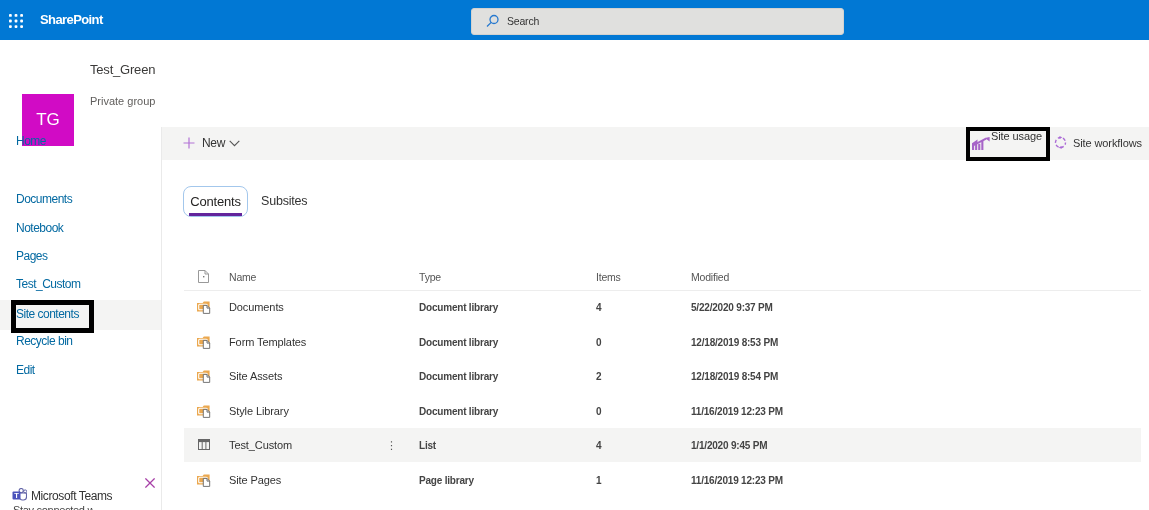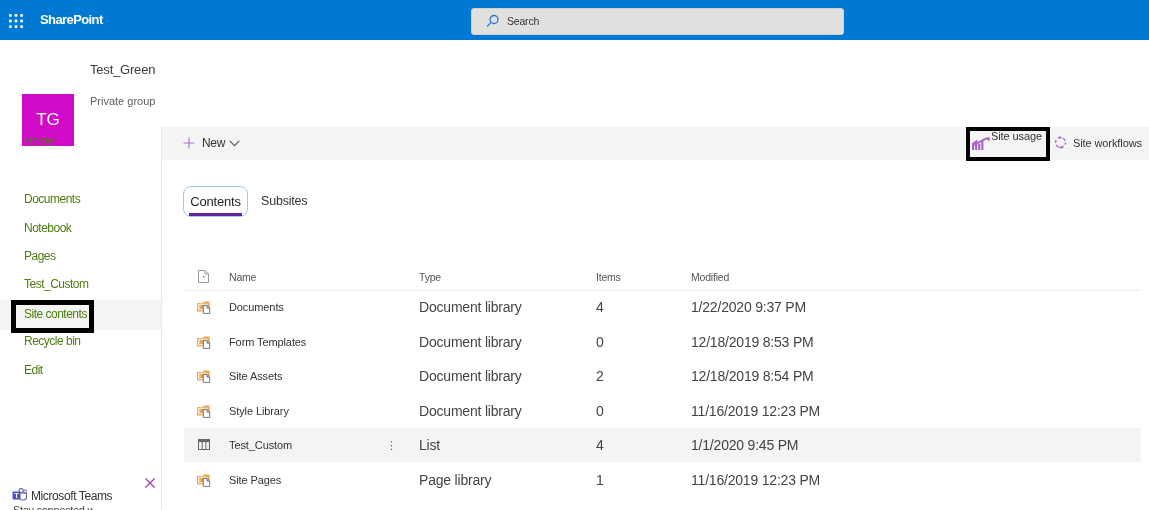--- a/index.html
+++ b/index.html
@@ -18,22 +18,22 @@
 #searchtext { left:507px; top:8px; height:27px; line-height:27px; font-size:10.5px; letter-spacing:-0.2px; color:#333; }
 
 
 #avatar { left:22px; top:58px; width:52px; height:52px; background:#d10bc5;
   color:#fff; font-size:17px; text-align:center; line-height:52px;margin-top:36px; }
 #title { left:90px; top:62px; font-size:13px; font-weight:normal; color:#3b3a39; letter-spacing:-0.2px; }
 #privgroup { left:90px; top:95px; font-size:11px; color:#605e5c; }
 
 
 #navline { left:161px; top:127px; width:1px; height:383px; background:#eaeaea; }
-.nav { left:0; width:161px; height:28px; line-height:28px; padding-left:24px;
-  font-size:12px; letter-spacing:-0.5px; color:#4d7c0f; }
+.nav { left:0; width:161px; height:28px; line-height:28px; padding-left:16px;
+  font-size:12px; letter-spacing:-0.5px; color:#0369a1; }
 #nav-sel { left:0; top:300px; width:161px; height:30px; background:#f4f4f3; }
 #scbox { left:11px; top:300px; width:83px; height:33px; border:5px solid #000; }
 
 
 #teamsx { left:145px; top:478px; width:10px; height:10px; }
 #teamsicon { left:12px; top:488px; width:15px; height:13px; }
 #teamstext { left:31px; top:489px; font-size:12px; letter-spacing:-0.4px; color:#333; }
 #teamssub { left:13px; top:504px; font-size:11px; letter-spacing:-0.3px; color:#444; width:80px; overflow:hidden; }
 
 
@@ -51,21 +51,21 @@
 #tabbox { left:183px; top:186px; width:65px; height:31px; border:1px solid #a3c7ec;
   border-radius:8px; text-align:center; line-height:29px; font-size:13px; letter-spacing:-0.2px; color:#252423; }
 #tabline { left:189px; top:212.5px; width:53px; height:3px; background:#63259c; }
 #subtab { left:261px; top:186px; height:31px; line-height:31px; font-size:12.5px; letter-spacing:-0.2px; color:#333; }
 
 
 .sep { left:184px; width:957px; height:1px; background:#ededed; }
 .hcell { top:269px; height:16px; line-height:16px; font-size:10.5px; letter-spacing:-0.2px; color:#555; }
 #rowhl { left:184px; top:428px; width:957px; height:34px; background:#f4f4f3; }
 .cname { font-size:11px; letter-spacing:-0.1px; color:#333; }
-.ccell { font-size:14px; letter-spacing:-0.2px; color:#444; }
+.ccell { font-size:10px; letter-spacing:-0.2px; color:#444;font-weight:bold; }
 .rtxt { height:35px; line-height:35px; }
 </style>
 </head>
 <body>
 <div id="stage">
 
   <div class="abs" id="topbar"></div>
   <svg class="abs" id="waffle" viewBox="0 0 14 14">
     <g fill="#fff">
       <rect x="0" y="0" width="2.8" height="2.8" rx="0.9"></rect>
@@ -165,21 +165,21 @@
 
   <svg class="abs" style="left:197px;width:14px;height:14px;top:300.0px" viewBox="0 0 14 14">
       <path d="M0 3 H5.6 L6.8 1.4 H12.6 V11.6 H0 Z" fill="#eba84f"></path>
       <rect x="1.7" y="4.3" width="8.6" height="5.4" rx="1" fill="none" stroke="#fff" stroke-width="1.1"></rect>
       <path d="M6.3 5.4 H10 L12.7 8.1 V13.4 H6.3 Z" fill="#fff" stroke="#666" stroke-width="0.9"></path>
       <path d="M10 5.4 V8.1 H12.7" fill="none" stroke="#666" stroke-width="0.9"></path>
     </svg>
   <div class="abs rtxt cname" style="left:229px;top:290px">Documents</div>
   <div class="abs rtxt ccell" style="left:419px;top:290px">Document library</div>
   <div class="abs rtxt ccell" style="left:596px;top:290px">4</div>
-  <div class="abs rtxt ccell" style="left:691px;top:290px">1/22/2020 9:37 PM</div>
+  <div class="abs rtxt ccell" style="left:691px;top:290px">5/22/2020 9:37 PM</div>
   <svg class="abs" style="left:197px;width:14px;height:14px;top:334.5px" viewBox="0 0 14 14">
       <path d="M0 3 H5.6 L6.8 1.4 H12.6 V11.6 H0 Z" fill="#eba84f"></path>
       <rect x="1.7" y="4.3" width="8.6" height="5.4" rx="1" fill="none" stroke="#fff" stroke-width="1.1"></rect>
       <path d="M6.3 5.4 H10 L12.7 8.1 V13.4 H6.3 Z" fill="#fff" stroke="#666" stroke-width="0.9"></path>
       <path d="M10 5.4 V8.1 H12.7" fill="none" stroke="#666" stroke-width="0.9"></path>
     </svg>
   <div class="abs rtxt cname" style="left:229px;top:324.5px">Form Templates</div>
   <div class="abs rtxt ccell" style="left:419px;top:324.5px">Document library</div>
   <div class="abs rtxt ccell" style="left:596px;top:324.5px">0</div>
   <div class="abs rtxt ccell" style="left:691px;top:324.5px">12/18/2019 8:53 PM</div>

